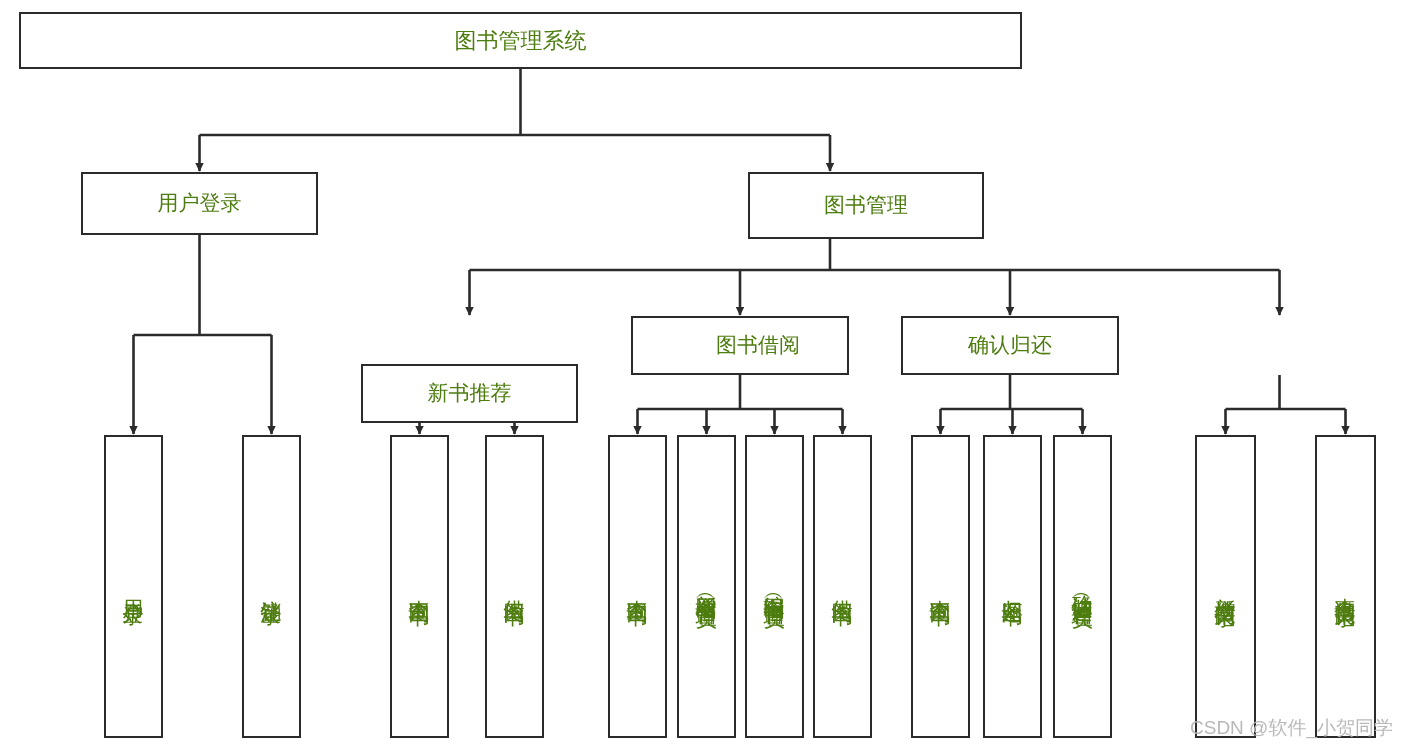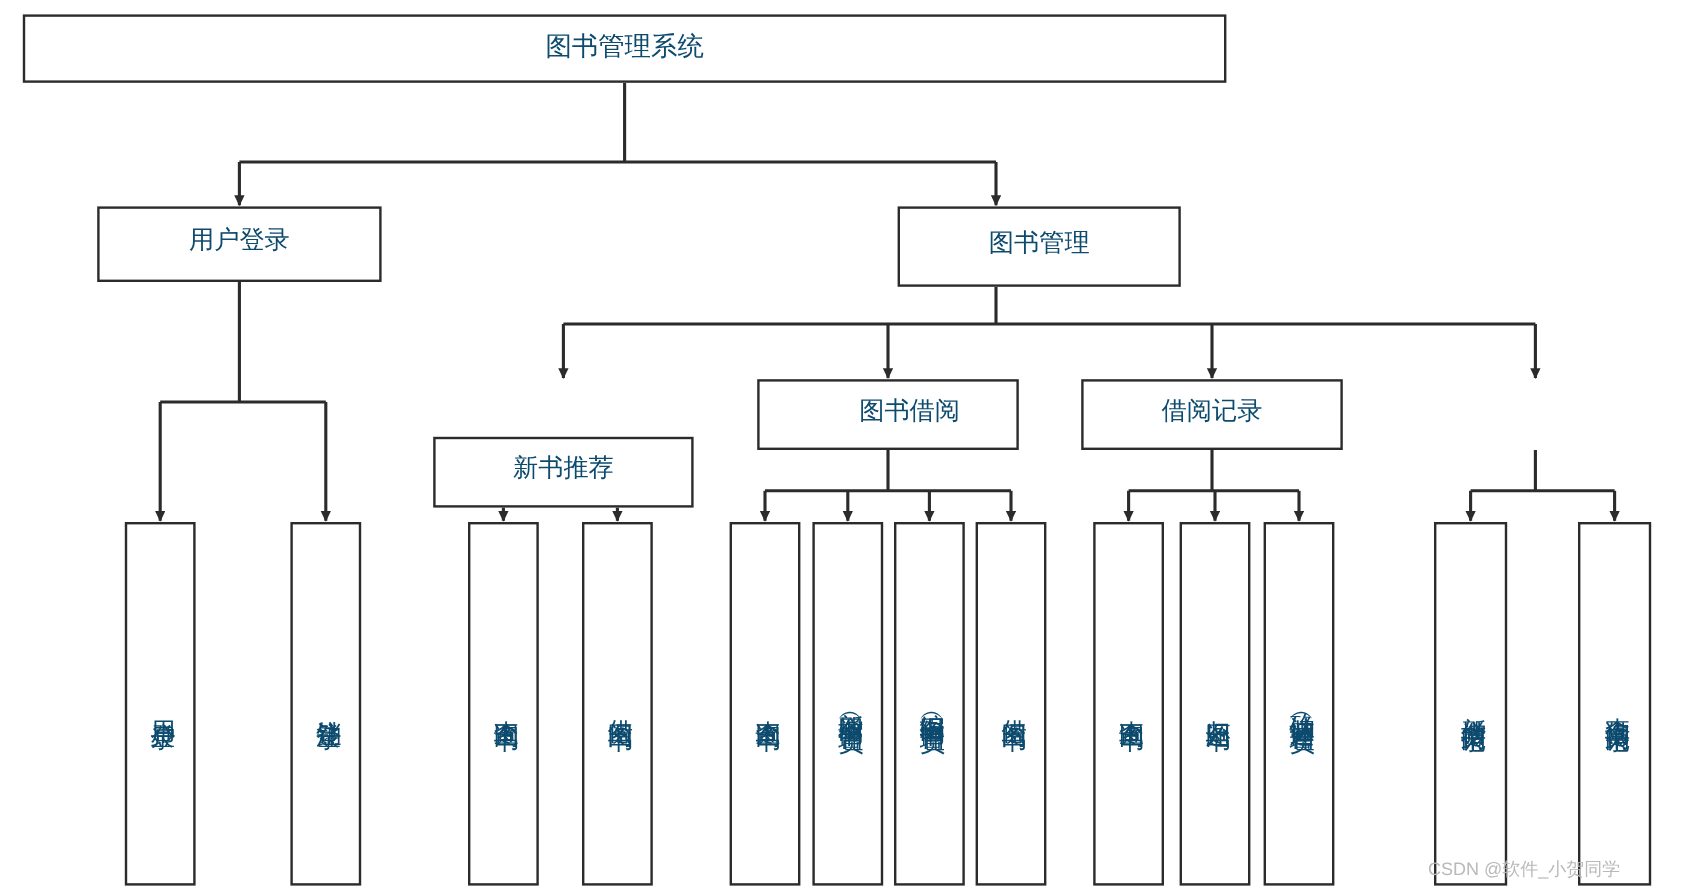--- a/index.html
+++ b/index.html
@@ -31,22 +31,22 @@
     position: absolute;
     box-sizing: border-box;
     background: #ffffff;
     border: 2.5px solid #2b2b2b;
     display: flex;
     align-items: center;
     justify-content: center;
     color: #111111;
   }
   .node-label {
-    font-family: Liberation Mono, monospace;
-    color: #0c4a6e;
+    font-family: Liberation Sans, sans-serif;
+    color: #4d7c0f;
     line-height: 1.18;
     text-align: center;
     white-space: nowrap;
   }
   .node.horizontal .node-label {
     font-size: 21px;
     writing-mode: horizontal-tb;
   }
   .node.root .node-label {
     font-size: 22px;
@@ -58,21 +58,21 @@
   .node.vertical .node-label {
     writing-mode: vertical-rl;
     text-orientation: upright;
     font-size: 21px;
     letter-spacing: 2px;
     line-height: 1;
   }
   .watermark {
     position: absolute;
     font-family: "Liberation Sans", "DejaVu Sans", sans-serif;
-    font-size: 15px;
+    font-size: 19px;
     color: #b9b9b9;
     white-space: nowrap;
     user-select: none;
   }
 </style>
 </head>
 <body>
 
 <div id="diagram-root">
 
@@ -133,21 +133,21 @@
 
   <div class="node horizontal" style="left:361px; top:316px; width:217px; height:59px;margin-top:48px;">
     <span class="node-label">新书推荐</span>
   </div>
 
   <div class="node horizontal" style="left:631px; top:316px; width:218px; height:59px;padding-left:36px;">
     <span class="node-label">图书借阅</span>
   </div>
 
   <div class="node horizontal" style="left:901px; top:316px; width:218px; height:59px;">
-    <span class="node-label">借阅记录</span>
+    <span class="node-label">确认归还</span>
   </div>
 
 
   <div class="node vertical" style="left:104px; top:435px; width:59px; height:303px;">
     <span class="node-label">用户登录</span>
   </div>
 
   <div class="node vertical" style="left:242px; top:435px; width:59px; height:303px;">
     <span class="node-label">注销登录</span>
   </div>

